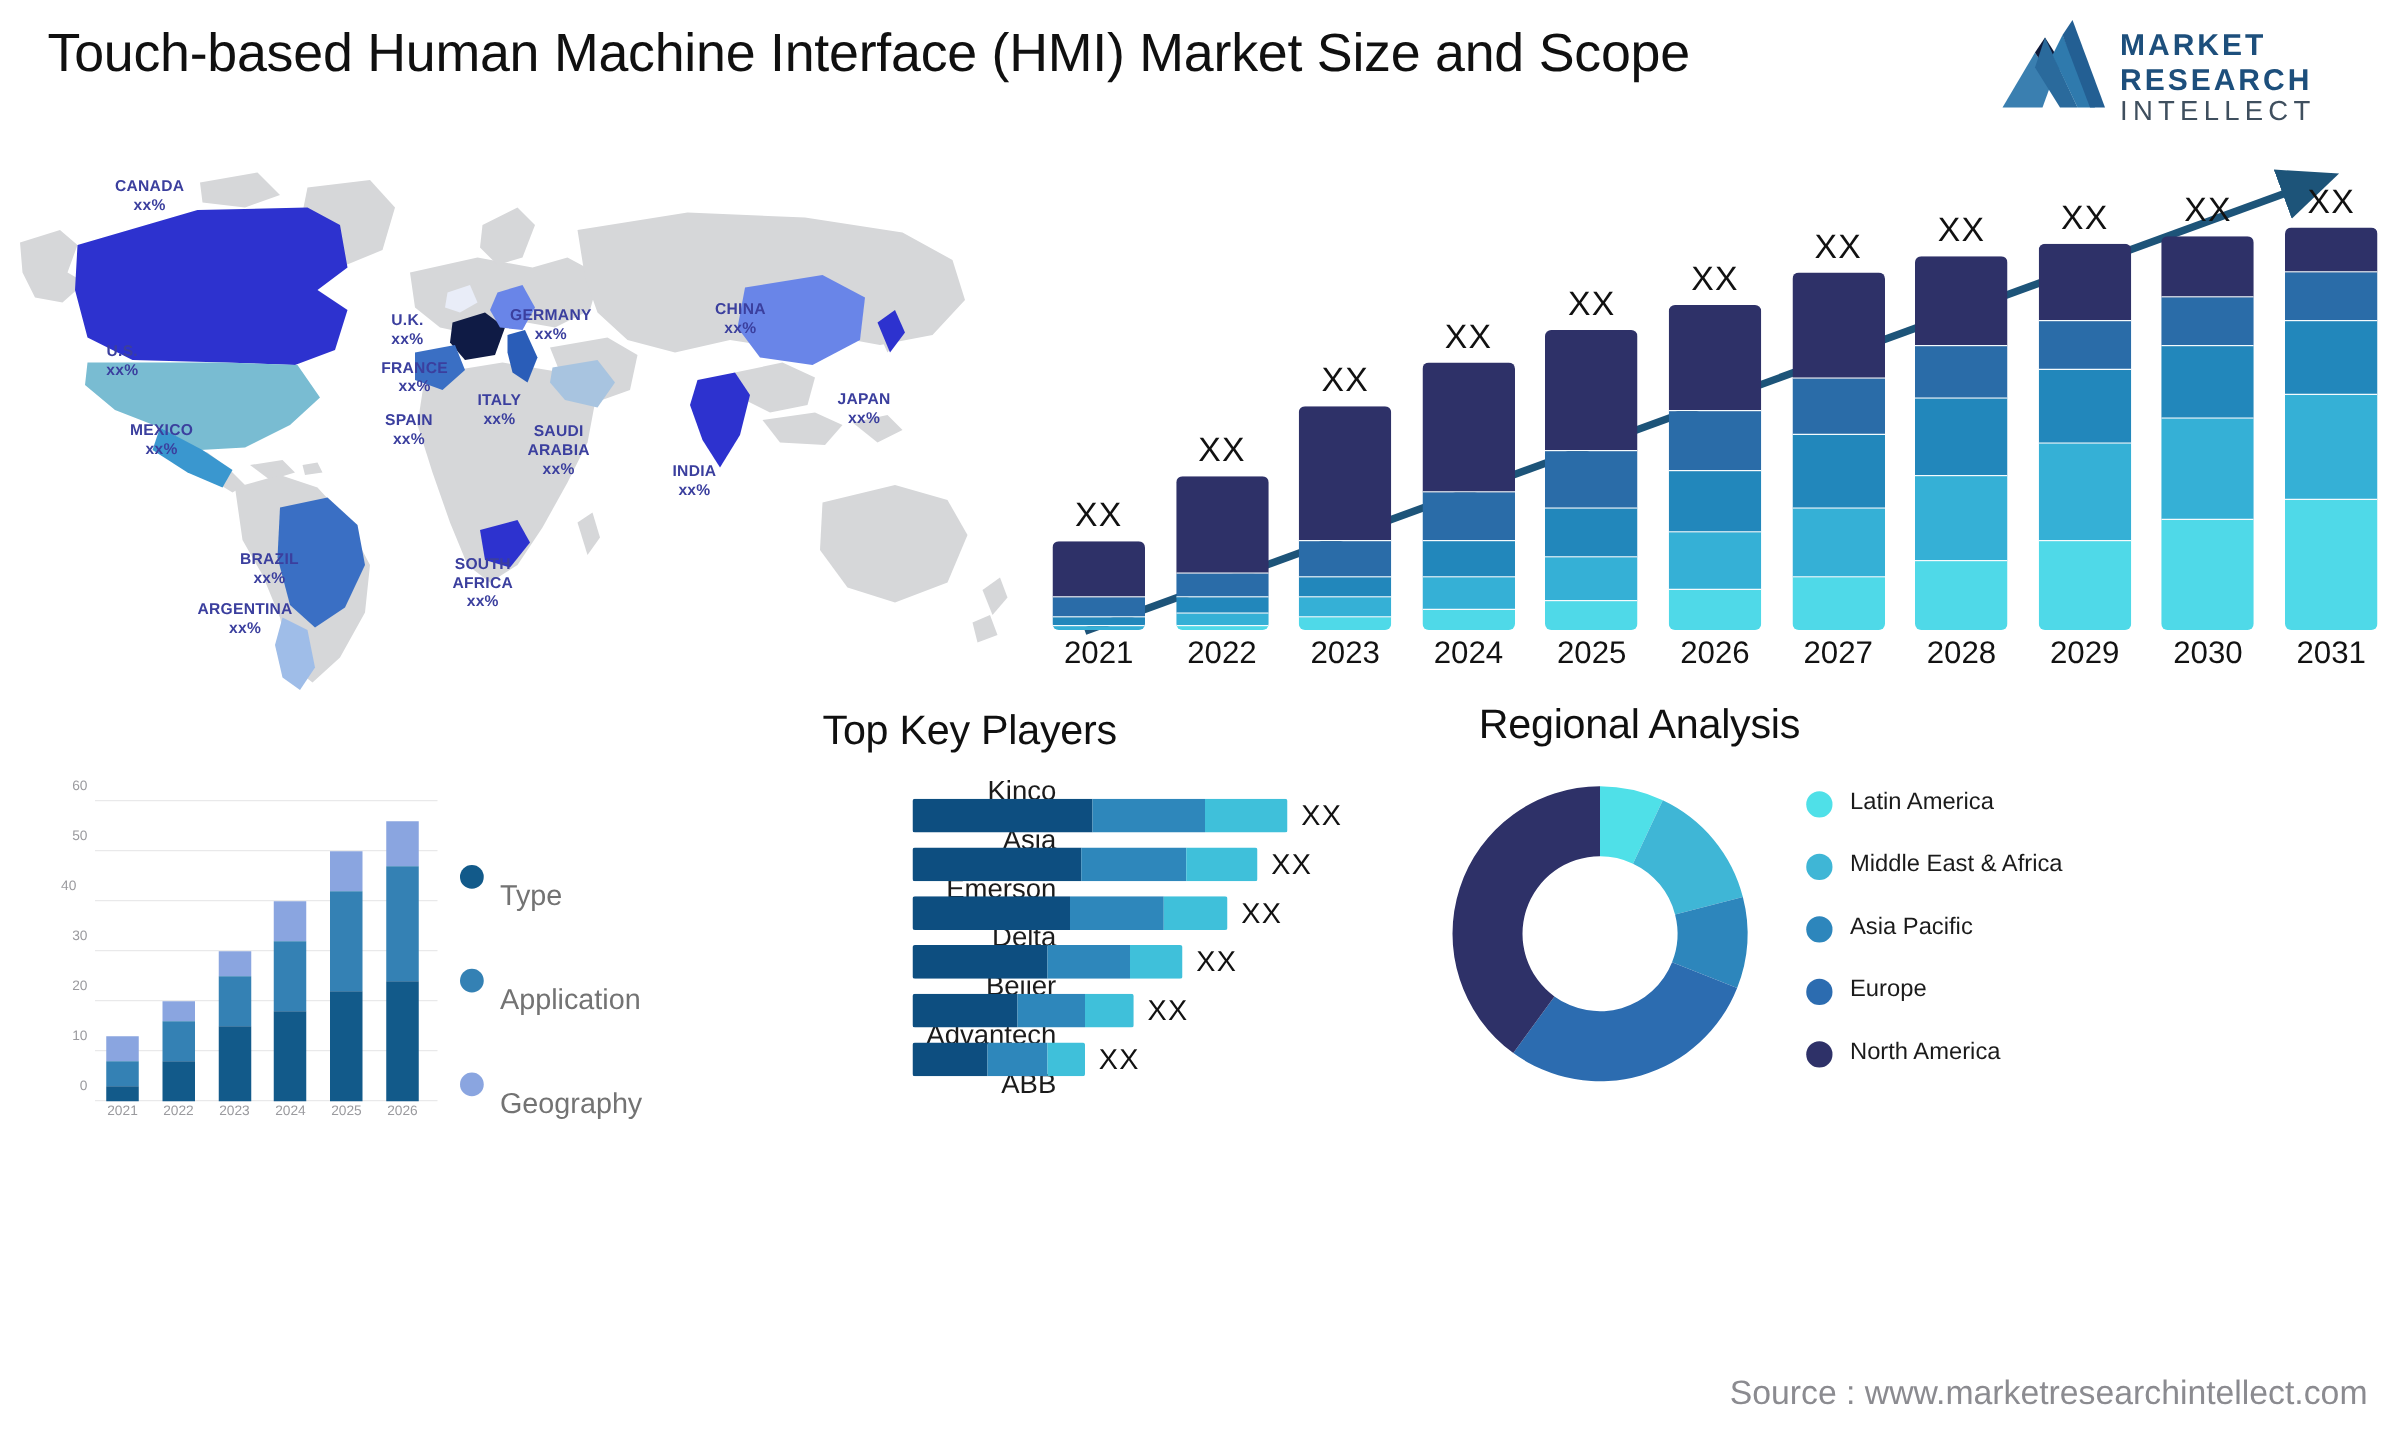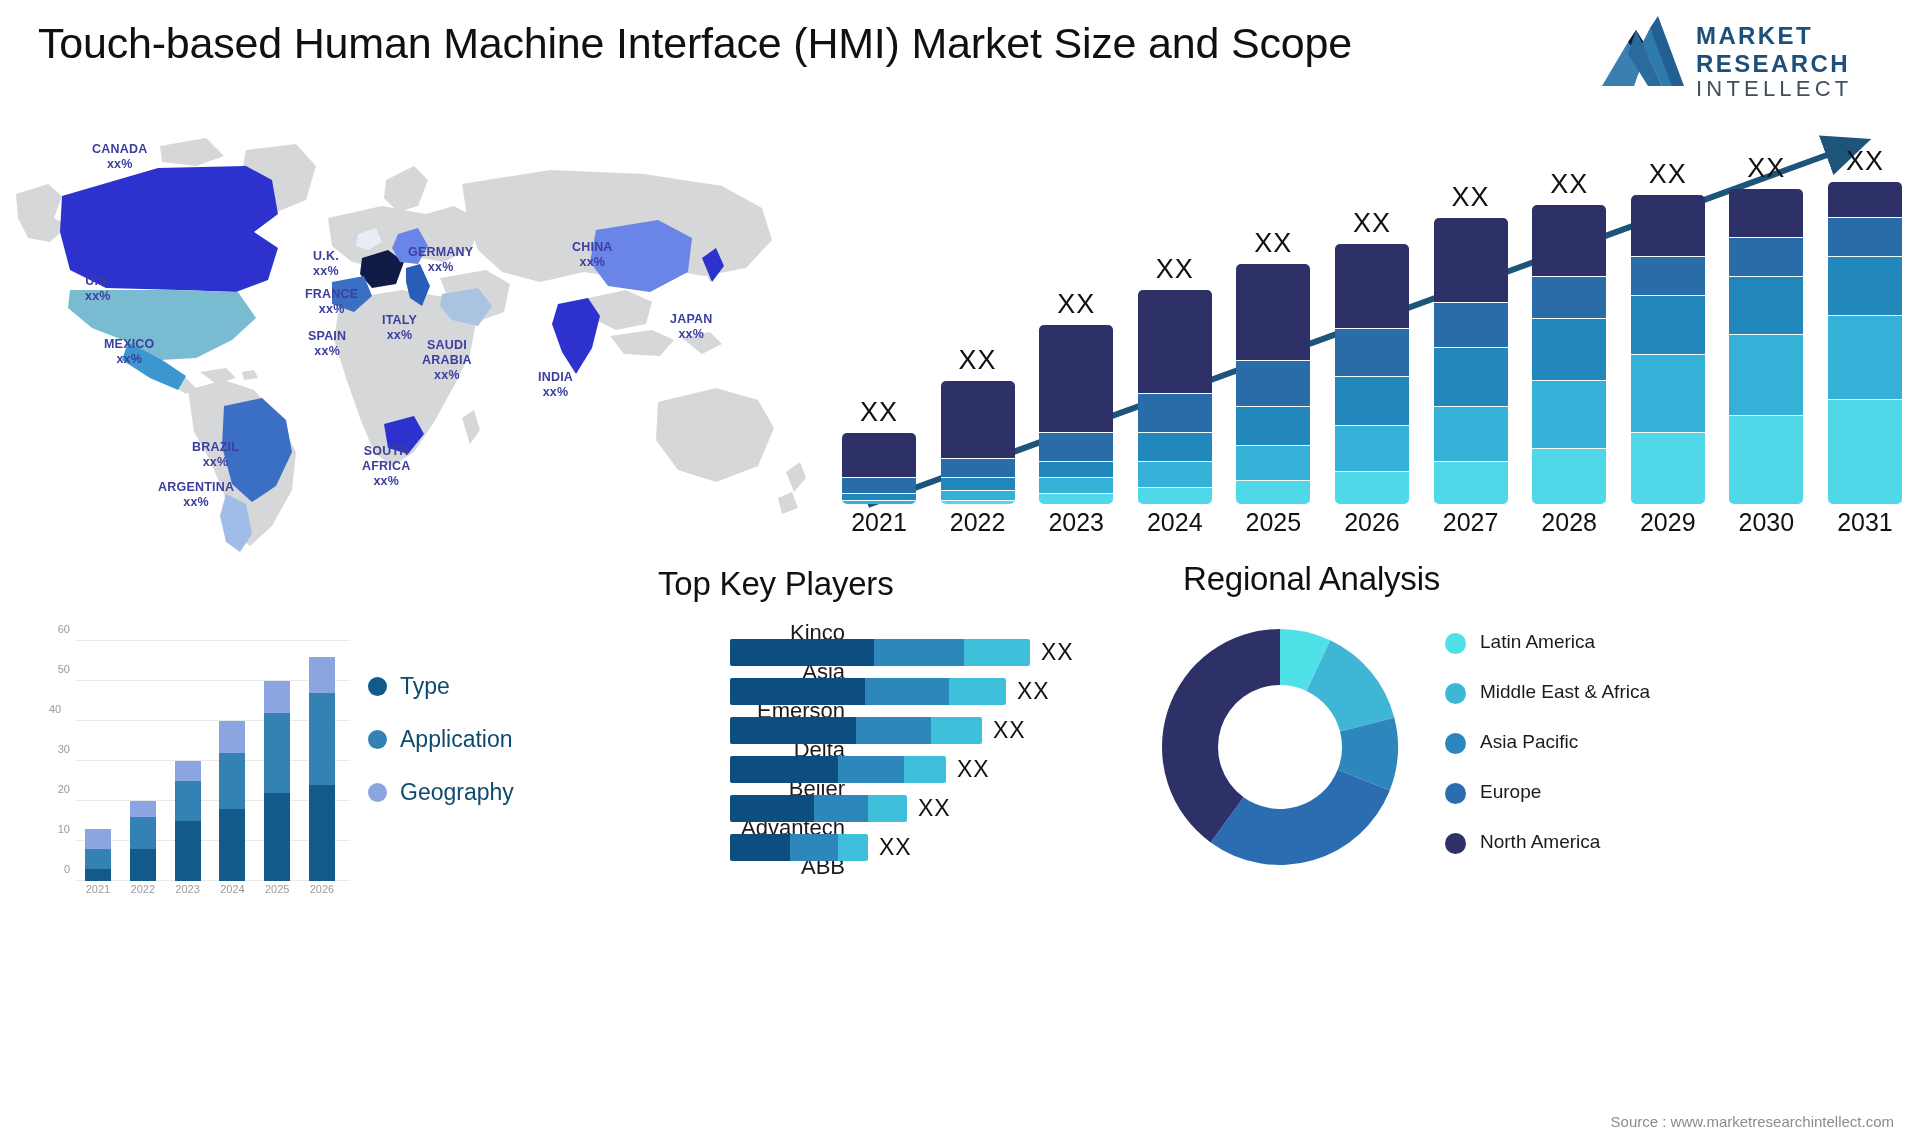--- a/index.html
+++ b/index.html
@@ -72,21 +72,21 @@
   .seg-stack { width: 26px; margin: 0 auto; display: flex; flex-direction: column; justify-content: flex-end; }
   .seg-seg { width: 100%; }
   #seg-xaxis {
     position: absolute; left: 36px; right: 6px; bottom: 0; height: 20px;
     display: flex; justify-content: space-between;
   }
   .seg-xtick { width: 44px; text-align: center; font-size: 11px; color: #9a9a9e; }
   #seg-legend { position: absolute; left: 330px; top: 108px; }
   .seg-leg-row { display: flex; align-items: center; margin-bottom: 26px; }
   .seg-dot { width: 19px; height: 19px; border-radius: 50%; margin-right: 13px; flex: none; }
-  .seg-leg-label { font-size: 23px; color: #0c4a6e; }
+  .seg-leg-label { font-size: 23px; color: #737373; margin-top: 30px; }
 
   
   #players-panel { position: absolute; left: 640px; top: 565px; width: 470px; height: 340px; }
   #players-title { position: absolute; left: 18px; top: 0; }
   #players-names { position: absolute; left: 0px; top: 48px; width: 215px; }
   .player-name {
     height: 39px; display: flex; align-items: center; justify-content: flex-end;
     font-size: 22px; color: #1b1b1b; padding-right: 10px;
   }
   #players-bars { position: absolute; left: 90px; top: 68px; width: 380px; }
@@ -100,21 +100,21 @@
   #region-title { position: absolute; left: 28px; top: 0; }
   #donut { position: absolute; left: 0px; top: 62px; width: 250px; height: 250px; }
   #region-legend { position: absolute; left: 290px; top: 70px; }
   .reg-leg-row { display: flex; align-items: flex-start; margin-bottom: 20px; min-height: 30px; }
   .reg-dot { width: 21px; height: 21px; border-radius: 50%; margin-right: 14px; margin-top: 3px; flex: none; }
   .reg-leg-label { font-size: 19px; color: #1b1b1b; line-height: 1.25; max-width: 190px; }
 
   
   #source-note {
     position: absolute; right: 26px; bottom: 16px;
-    font-size: 15px; color: #8b8b90;
+    font-size: 27px; color: #8b8b90;
   }
 </style>
 </head>
 <body>
 
 <div id="header">
   <div id="brand-logo">
     <svg width="300" height="86" viewBox="0 0 300 86">
       <g>
         <path d="M10 72 L36 28 L50 50 L42 72 Z" fill="#3a7fb0"></path>

